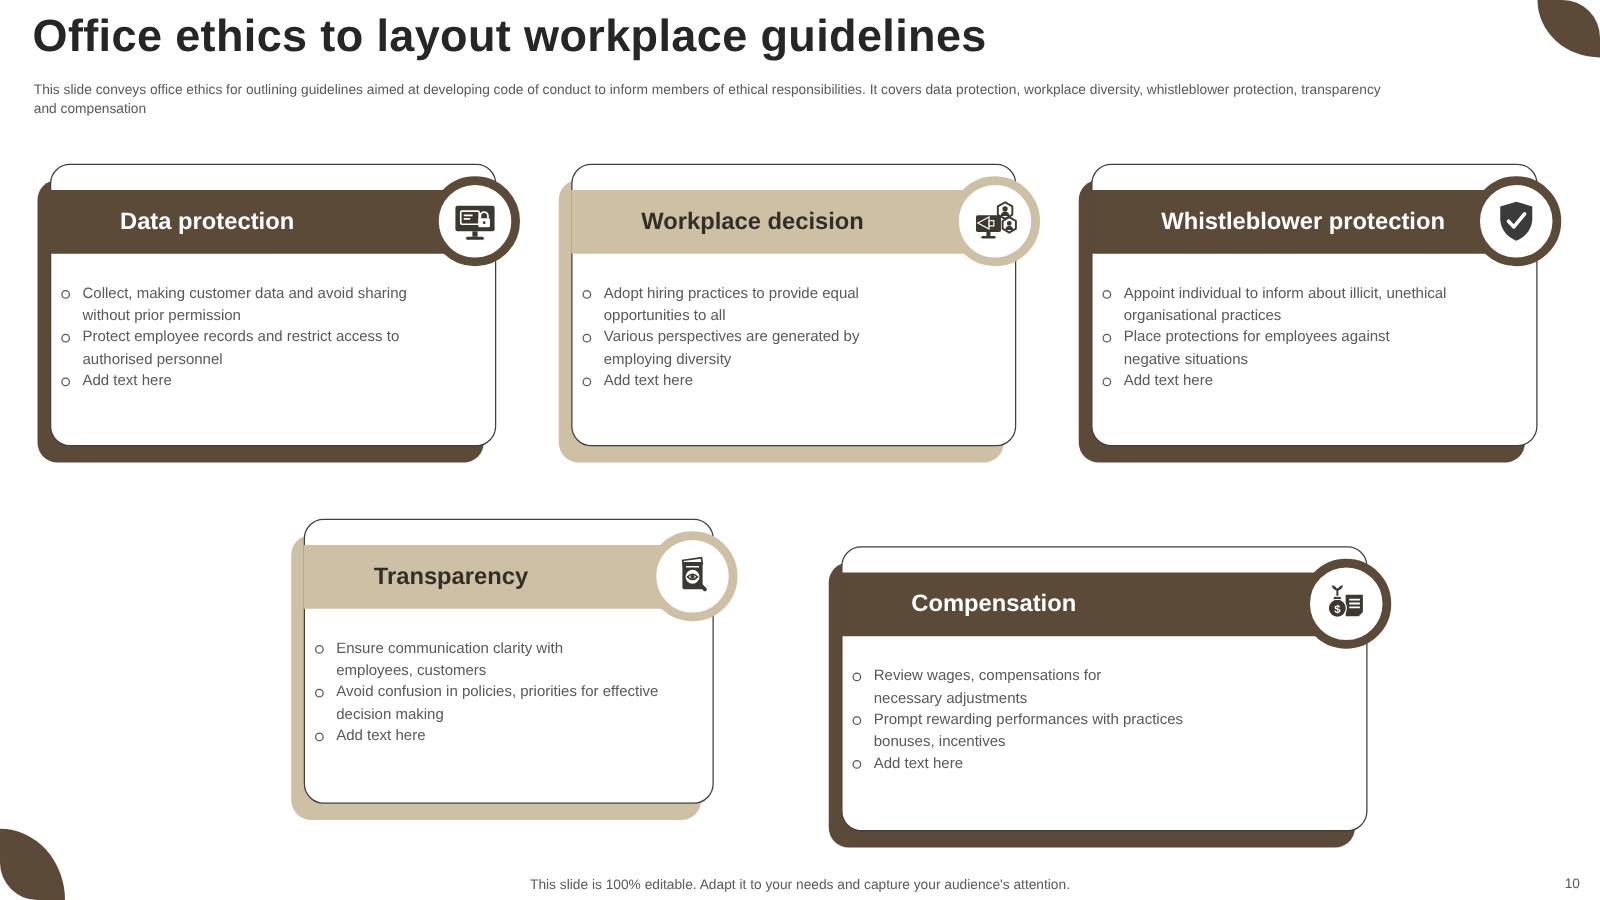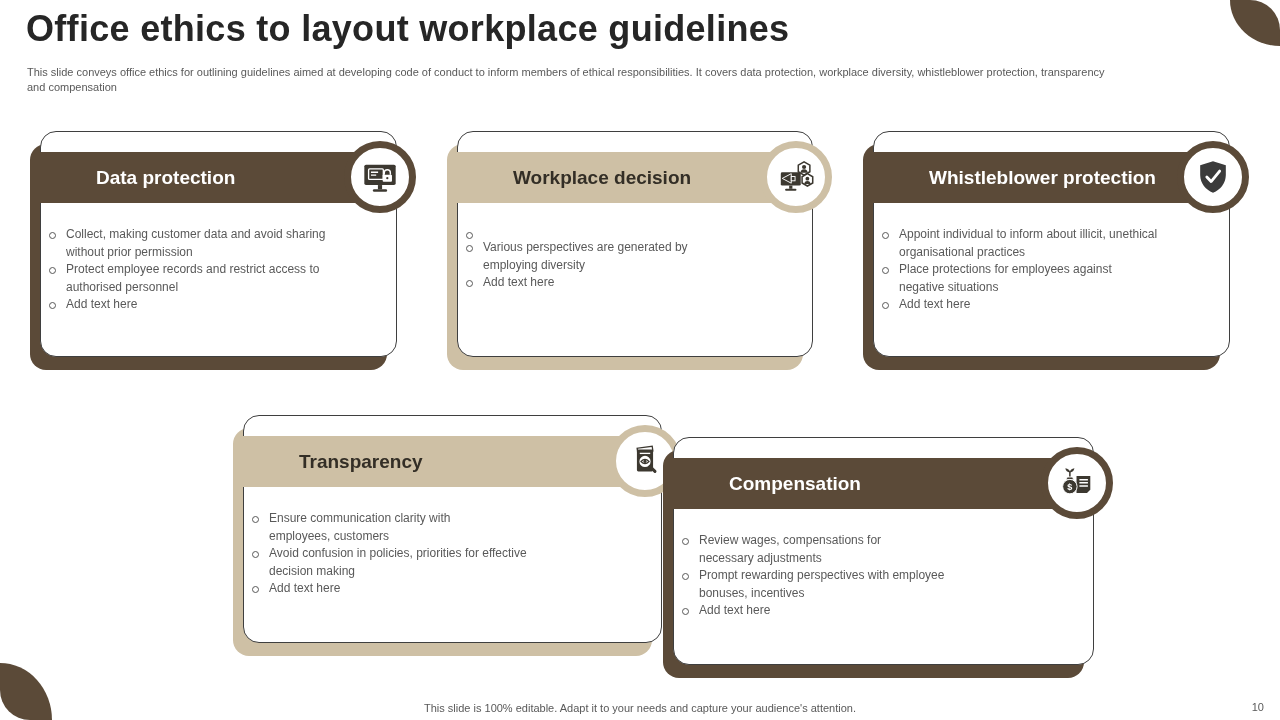--- a/index.html
+++ b/index.html
@@ -117,20 +117,22 @@
         <circle cx="28.5" cy="9.5" r="2.2" fill="#3c3830"></circle>
         <path d="M24.8 15.5 a3.7 3.7 0 0 1 7.4 0 z" fill="#3c3830"></path>
         <polygon points="32,16.5 37.6,19.75 37.6,26.25 32,29.5 26.4,26.25 26.4,19.75" fill="#ffffff" stroke="#3c3830" stroke-width="1.6"></polygon>
         <circle cx="32" cy="21.8" r="2" fill="#3c3830"></circle>
         <path d="M28.8 27.3 a3.2 3.2 0 0 1 6.4 0 z" fill="#3c3830"></path>
       </svg>
     </div>
     <ul class="bullets">
       <li>
           <span class="bullet-marker"></span>
+          <span class="bullet-text">Adopt hiring practices to provide equal
+opportunities to all</span>
         </li>
       <li>
           <span class="bullet-marker"></span>
           <span class="bullet-text">Various perspectives are generated by
 employing diversity</span>
         </li>
       <li>
           <span class="bullet-marker"></span>
           <span class="bullet-text">Add text here</span>
         </li>
@@ -160,21 +162,21 @@
           <span class="bullet-text">Place protections for employees against
 negative situations</span>
         </li>
       <li>
           <span class="bullet-marker"></span>
           <span class="bullet-text">Add text here</span>
         </li>
     </ul>
   </div>
 
-  <div class="card tan" style="left:243px; top:415px; width:419px; height:228px">
+  <div class="card tan" style="left:243px; top:415px; width:328px; height:228px">
     <div class="card-shadow"></div>
     <div class="card-face"></div>
     <div class="band">
       <span class="band-title">Transparency</span>
     </div>
     <div class="icon-circle">
       <svg width="38" height="38" viewBox="0 0 40 40">
         <rect x="12" y="5.5" width="16" height="5" fill="#ffffff" stroke="#3c3830" stroke-width="1.4" transform="rotate(-8 20 8)"></rect>
         <rect x="11.5" y="8" width="17" height="23" rx="1.5" fill="#3c3830"></rect>
         <path d="M14.5 12h11" stroke="#ffffff" stroke-width="1.4"></path>
@@ -221,21 +223,21 @@
       </svg>
     </div>
     <ul class="bullets">
       <li>
           <span class="bullet-marker"></span>
           <span class="bullet-text">Review wages, compensations for
 necessary adjustments</span>
         </li>
       <li>
           <span class="bullet-marker"></span>
-          <span class="bullet-text">Prompt rewarding perspectives with employee
+          <span class="bullet-text">Prompt rewarding performances with practices
 bonuses, incentives</span>
         </li>
       <li>
           <span class="bullet-marker"></span>
           <span class="bullet-text">Add text here</span>
         </li>
     </ul>
   </div>
 
   <div class="footer">This slide is 100% editable. Adapt it to your needs and capture your audience's attention.</div>

